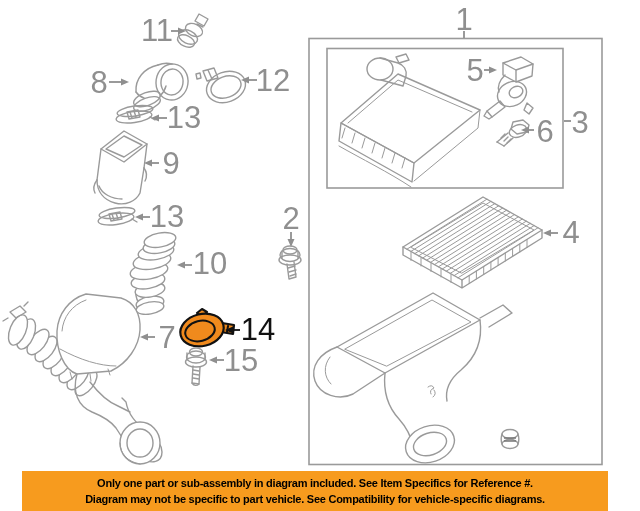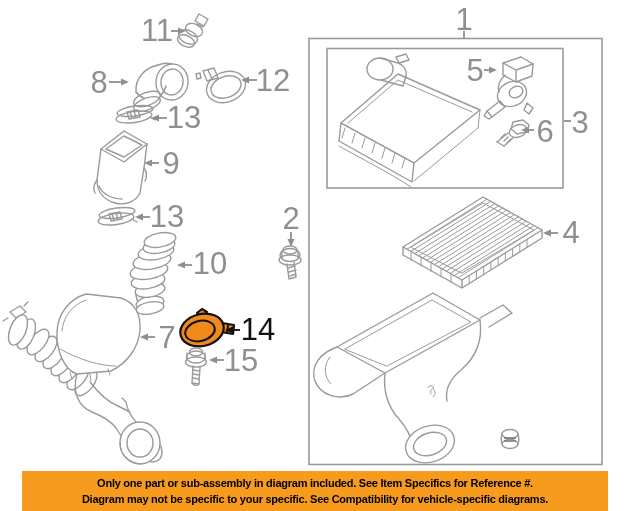--- a/index.html
+++ b/index.html
@@ -265,15 +265,15 @@
     <text class="lbl" x="273" y="91">12</text>
     <text class="lbl" x="184" y="128">13</text>
     <text class="lbl" x="167" y="227">13</text>
     <text class="lbl lbl-dark" x="258" y="340">14</text>
     <text class="lbl" x="241" y="371">15</text>
   </g>
 </svg>
 
 <div class="banner">
   <div>Only one part or sub-assembly in diagram included. See Item Specifics for Reference #.</div>
-  <div>Diagram may not be specific to your specific. See Compatibility for vehicle-specific diagrams.</div>
+  <div>Diagram may not be specific to part vehicle. See Compatibility for vehicle-specific diagrams.</div>
 </div>
 </div>
 
 </body></html>

